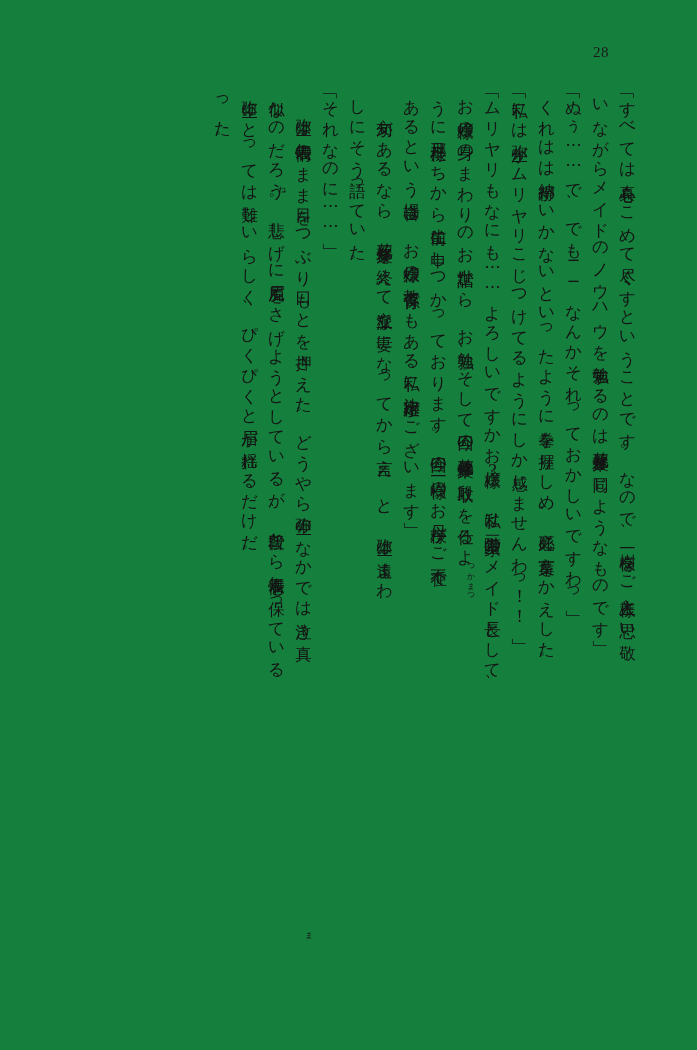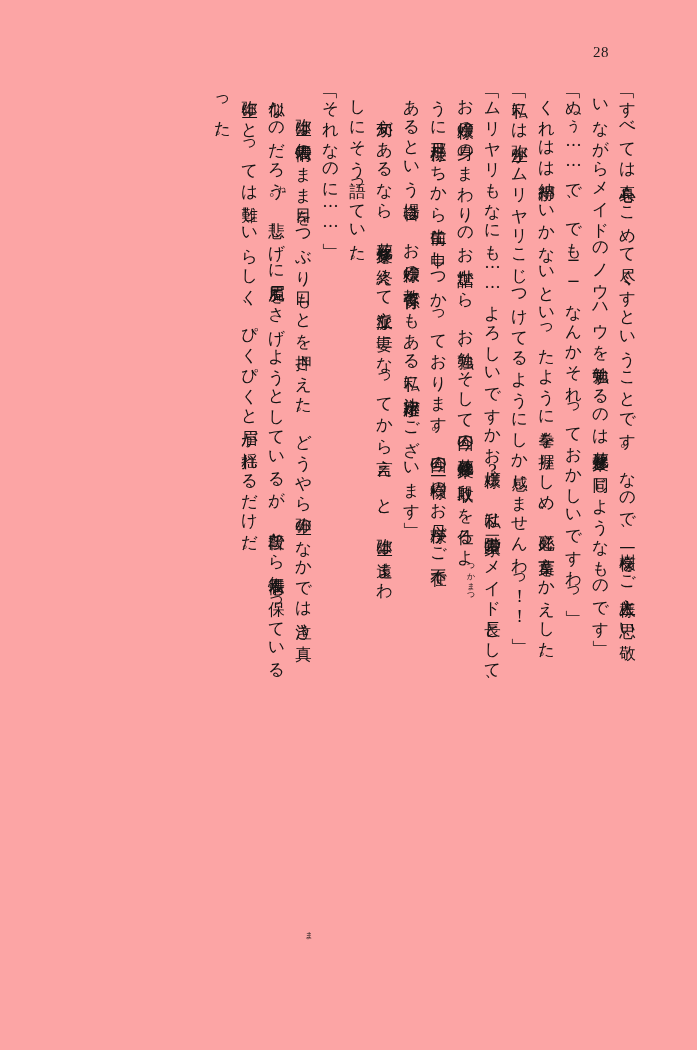--- a/index.html
+++ b/index.html
@@ -8,21 +8,21 @@
     background: #ffffff;
   }
   body {
     font-family: "Liberation Serif", "DejaVu Serif", serif;
     color: #111111;
   }
   #page {
     position: relative;
     width: 697px;
     height: 1050px;
-    background: #fca5a5;
+    background: #15803d;
     overflow: hidden;
   }
   
   #page-number {
     position: absolute;
     top: 44px;
     right: 88px;
     font-size: 15px;
     font-family: "Liberation Serif", serif;
     color: #1a1a1a;

